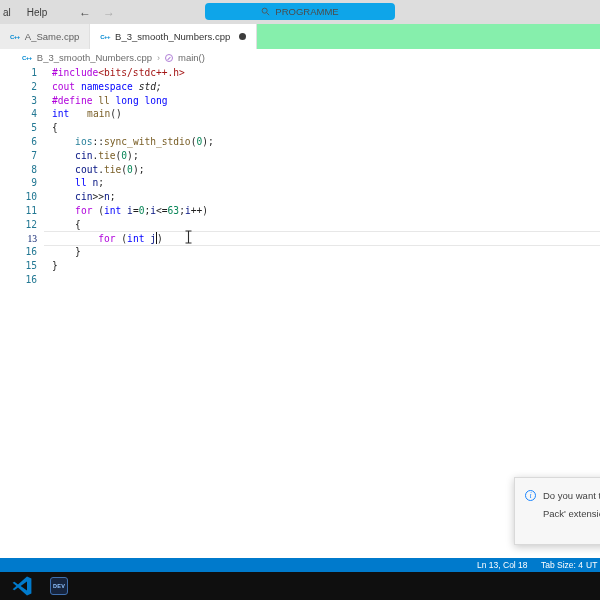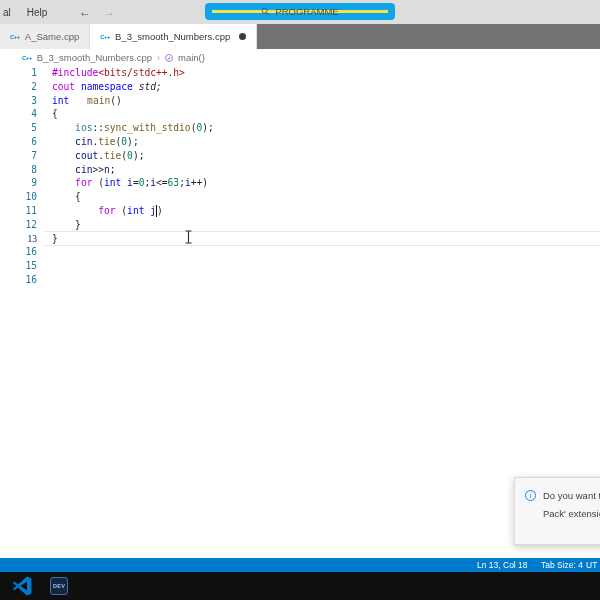--- a/index.html
+++ b/index.html
@@ -9,27 +9,27 @@
   
   .titlebar { position:absolute; top:0; left:0; width:600px; height:24px;
               background:#dddddd; display:flex; align-items:center; color:#3c3c3c; }
   .menu { font-size:10px; padding:0 8px; height:100%; display:flex; align-items:center; cursor:default; }
   .menu:first-child { padding-left:3px; }
   .nav { position:absolute; left:79px; top:0; height:24px; display:flex; align-items:center; gap:12px; }
   .navarrow { font-size:12px; line-height:24px; }
   .navarrow.back { color:#474747; }
   .navarrow.fwd  { color:#a8a8a8; }
   .command-center { position:absolute; left:205px; top:3px; width:190px; height:17px;
-                    background:#fde047; border:7px solid #0ea5e9; border-radius:4px;
+                    background:#0ea5e9; border:5px solid #0ea5e9; border-radius:4px;
                     display:flex; align-items:center; justify-content:center; gap:5px;
                     font-size:9.5px; color:#4c4c4c; }
 
   
   .tabbar { position:absolute; top:24px; left:0; width:600px; height:25px;
-            background:#737373; display:flex; }
+            background:#86efac; display:flex; }
   .tab { display:flex; align-items:center; gap:5px; padding:0 10px; font-size:9.5px;
          color:#5f5f5f; background:#ececec; border-right:1px solid #e0e0e0; height:25px; }
   .tab.active { background:#ffffff; color:#333333; }
   .cppicon { font-size:6px; font-weight:bold; color:#0288d1; letter-spacing:-0.5px; }
   .dirty-dot { width:7px; height:7px; border-radius:50%; background:#3c3c3c; margin-left:4px; }
 
   
   .breadcrumbs { position:absolute; top:49px; left:0; width:600px; height:17px; background:#fff;
                  display:flex; align-items:center; padding-left:22px; gap:5px;
                  font-size:9.5px; color:#6c6c6c; }
@@ -134,25 +134,27 @@
       <div class="line-num">11</div>
       <div class="line-num">12</div>
       <div class="line-num active">13</div>
       <div class="line-num">16</div>
       <div class="line-num">15</div>
       <div class="line-num">16</div>
     </div>
   <div class="code-area">
       <div class="code-line"><span style="color: rgb(175, 0, 219);">#include</span><span style="color: rgb(163, 21, 21);">&lt;bits/stdc++.h&gt;</span></div>
       <div class="code-line"><span style="color: rgb(175, 0, 219);">cout</span><span style="color: rgb(31, 31, 31);"> </span><span style="color: rgb(0, 0, 255);">namespace</span><span style="color: rgb(31, 31, 31); font-style: italic;"> std;</span></div>
+      <div class="code-line"><span style="color: rgb(175, 0, 219);">#define</span><span style="color: rgb(31, 31, 31);"> </span><span style="color: rgb(121, 94, 38);">ll</span><span style="color: rgb(31, 31, 31);"> </span><span style="color: rgb(0, 0, 255);">long long</span></div>
       <div class="code-line"><span style="color: rgb(0, 0, 255);">int</span><span style="color: rgb(31, 31, 31);"> </span><span style="color: rgb(121, 94, 38); margin-left: 12px;">main</span><span style="color: rgb(31, 31, 31);">()</span></div>
       <div class="code-line"><span style="color: rgb(31, 31, 31);">{</span></div>
       <div class="code-line"><span style="color: rgb(31, 31, 31);">    </span><span style="color: rgb(38, 127, 153);">ios</span><span style="color: rgb(31, 31, 31);">::</span><span style="color: rgb(121, 94, 38);">sync_with_stdio</span><span style="color: rgb(31, 31, 31);">(</span><span style="color: rgb(9, 134, 88);">0</span><span style="color: rgb(31, 31, 31);">);</span></div>
       <div class="code-line"><span style="color: rgb(31, 31, 31);">    </span><span style="color: rgb(0, 16, 128);">cin</span><span style="color: rgb(31, 31, 31);">.</span><span style="color: rgb(121, 94, 38);">tie</span><span style="color: rgb(31, 31, 31);">(</span><span style="color: rgb(9, 134, 88);">0</span><span style="color: rgb(31, 31, 31);">);</span></div>
       <div class="code-line"><span style="color: rgb(31, 31, 31);">    </span><span style="color: rgb(0, 16, 128);">cout</span><span style="color: rgb(31, 31, 31);">.</span><span style="color: rgb(121, 94, 38);">tie</span><span style="color: rgb(31, 31, 31);">(</span><span style="color: rgb(9, 134, 88);">0</span><span style="color: rgb(31, 31, 31);">);</span></div>
+      <div class="code-line"><span style="color: rgb(31, 31, 31);">    </span><span style="color: rgb(0, 0, 255);">ll</span><span style="color: rgb(31, 31, 31);"> </span><span style="color: rgb(0, 16, 128);">n</span><span style="color: rgb(31, 31, 31);">;</span></div>
       <div class="code-line"><span style="color: rgb(31, 31, 31);">    </span><span style="color: rgb(0, 16, 128);">cin</span><span style="color: rgb(31, 31, 31);">&gt;&gt;</span><span style="color: rgb(0, 16, 128);">n</span><span style="color: rgb(31, 31, 31);">;</span></div>
       <div class="code-line"><span style="color: rgb(31, 31, 31);">    </span><span style="color: rgb(175, 0, 219);">for</span><span style="color: rgb(31, 31, 31);"> (</span><span style="color: rgb(0, 0, 255);">int</span><span style="color: rgb(31, 31, 31);"> </span><span style="color: rgb(0, 16, 128);">i</span><span style="color: rgb(31, 31, 31);">=</span><span style="color: rgb(9, 134, 88);">0</span><span style="color: rgb(31, 31, 31);">;</span><span style="color: rgb(0, 16, 128);">i</span><span style="color: rgb(31, 31, 31);">&lt;=</span><span style="color: rgb(9, 134, 88);">63</span><span style="color: rgb(31, 31, 31);">;</span><span style="color: rgb(0, 16, 128);">i</span><span style="color: rgb(31, 31, 31);">++)</span></div>
       <div class="code-line"><span style="color: rgb(31, 31, 31);">    {</span></div>
       <div class="code-line"><span style="color: rgb(31, 31, 31);">        </span><span style="color: rgb(175, 0, 219);">for</span><span style="color: rgb(31, 31, 31);"> (</span><span style="color: rgb(0, 0, 255);">int</span><span style="color: rgb(31, 31, 31);"> </span><span style="color: rgb(0, 16, 128);">j</span><span class="caret"></span><span style="color: rgb(31, 31, 31);">)</span></div>
       <div class="code-line"><span style="color: rgb(31, 31, 31);">    }</span></div>
       <div class="code-line"><span style="color: rgb(31, 31, 31);">}</span></div>
     </div>
   <div class="ibeam">
     <svg width="9" height="14" viewBox="0 0 9 14">
       <path d="M1.5 1 H7.5 M4.5 1 V13 M1.5 13 H7.5" stroke="#2b2b2b" stroke-width="1.1" fill="none"></path>

